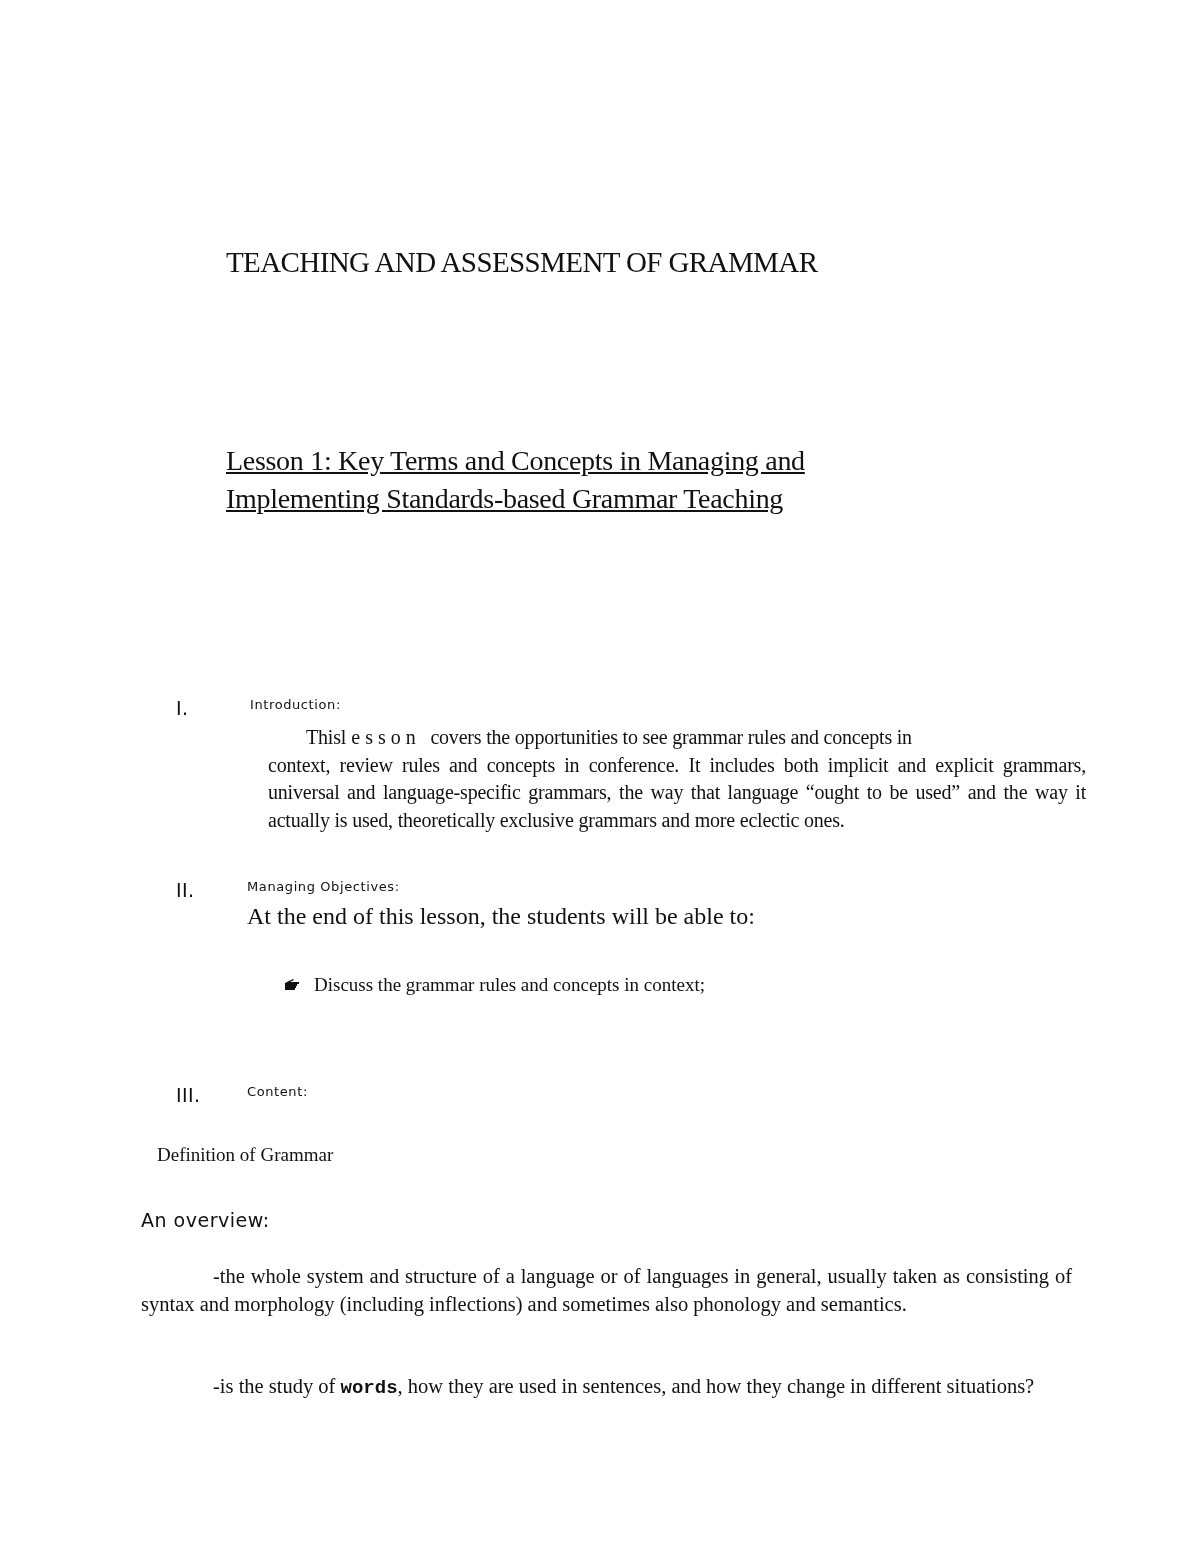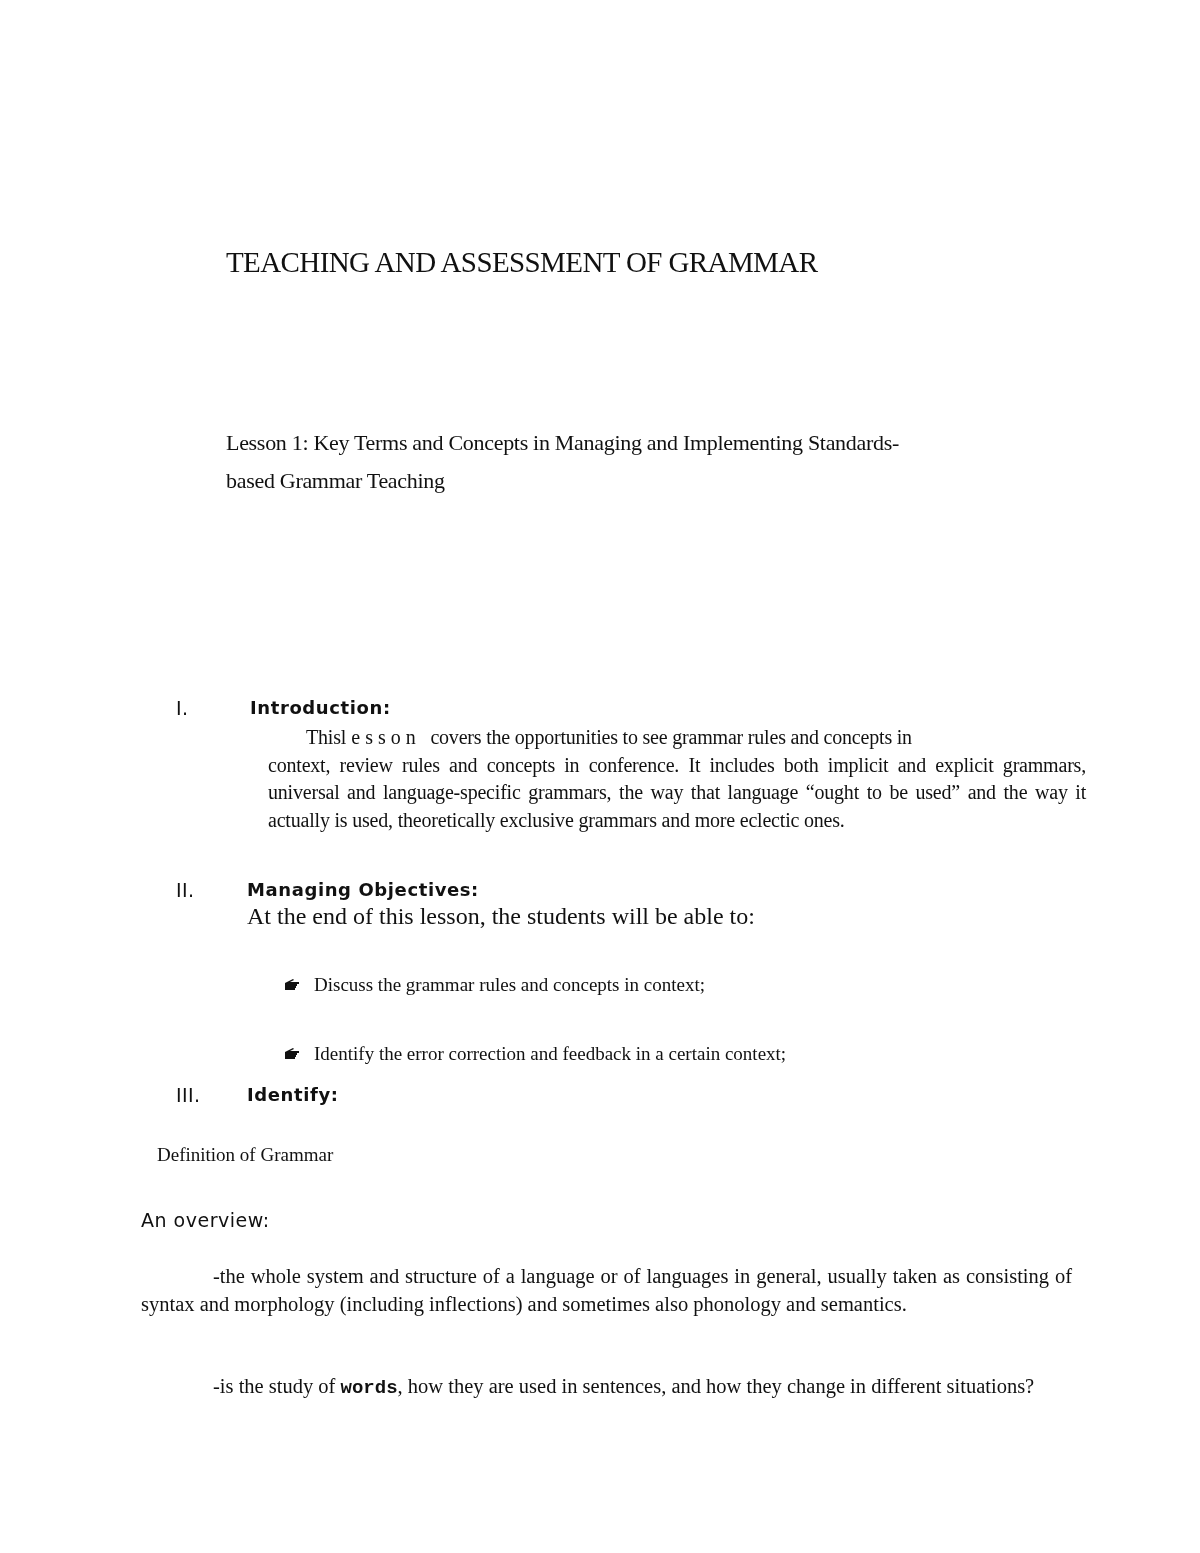--- a/index.html
+++ b/index.html
@@ -16,37 +16,37 @@
       font-family: "Liberation Serif", serif;
     }
     .abs { position: absolute; }
     .doc-title {
       left: 226px; top: 246px;
       font-size: 29px;
       letter-spacing: -0.6px;
       white-space: nowrap;
     }
     .lesson-title {
-      left: 226px; top: 424px;
-      font-size: 22px;
+      left: 226px; top: 442px;
+      font-size: 28px;
       line-height: 38px;
       width: 720px;
       letter-spacing: -0.3px;
+      text-decoration: underline;
     }
     .sec-num {
       font-family: "DejaVu Sans", sans-serif;
       font-size: 19px;
       letter-spacing: 0.4px;
     }
     .sec-head {
       font-family: "DejaVu Sans", sans-serif;
-      font-size: 18px;
+      font-size: 13px;
       letter-spacing: 0.6px;
       white-space: nowrap;
-      font-weight: bold;
     }
     .body-text {
       font-size: 20px;
       line-height: 27.5px;
       letter-spacing: -0.2px;
     }
     .intro-para {
       left: 248px; top: 724px;
       width: 818px;
       text-align: justify;
@@ -138,32 +138,24 @@
 
   <ul class="abs obj-list">
     <li class="obj-item">
       <span class="bullet-icon">
         <svg width="16" height="14" viewBox="0 0 16 14">
             <path d="M1 5 L9 1 L10 2 L6 4 L15 4 L15 6 L13 6 L13 8 L12 8 L12 10 L11 10 L11 12 L1 12 Z" fill="#111"></path>
           </svg>
       </span>
       <span>Discuss the grammar rules and concepts in context;</span>
     </li>
-    <li class="obj-item">
-      <span class="bullet-icon">
-        <svg width="16" height="14" viewBox="0 0 16 14">
-            <path d="M1 5 L9 1 L10 2 L6 4 L15 4 L15 6 L13 6 L13 8 L12 8 L12 10 L11 10 L11 12 L1 12 Z" fill="#111"></path>
-          </svg>
-      </span>
-      <span>Identify the error correction and feedback in a certain context;</span>
-    </li>
   </ul>
 
   <div class="abs sec-num" style="left:176px; top:1084px;">III.</div>
-  <div class="abs sec-head" style="left:247px; top:1084px;">Identify:</div>
+  <div class="abs sec-head" style="left:247px; top:1084px;">Content:</div>
 
   <div class="abs def-head">Definition of Grammar</div>
 
   <div class="abs overview-head">An overview:</div>
 
   <div class="abs ov-para ov-1">
     <span class="indent">-the whole system and structure of a language or of languages in general, usually taken as consisting of syntax and morphology (including inflections) and sometimes also phonology and semantics.</span>
   </div>
 
   <div class="abs ov-para ov-2">

